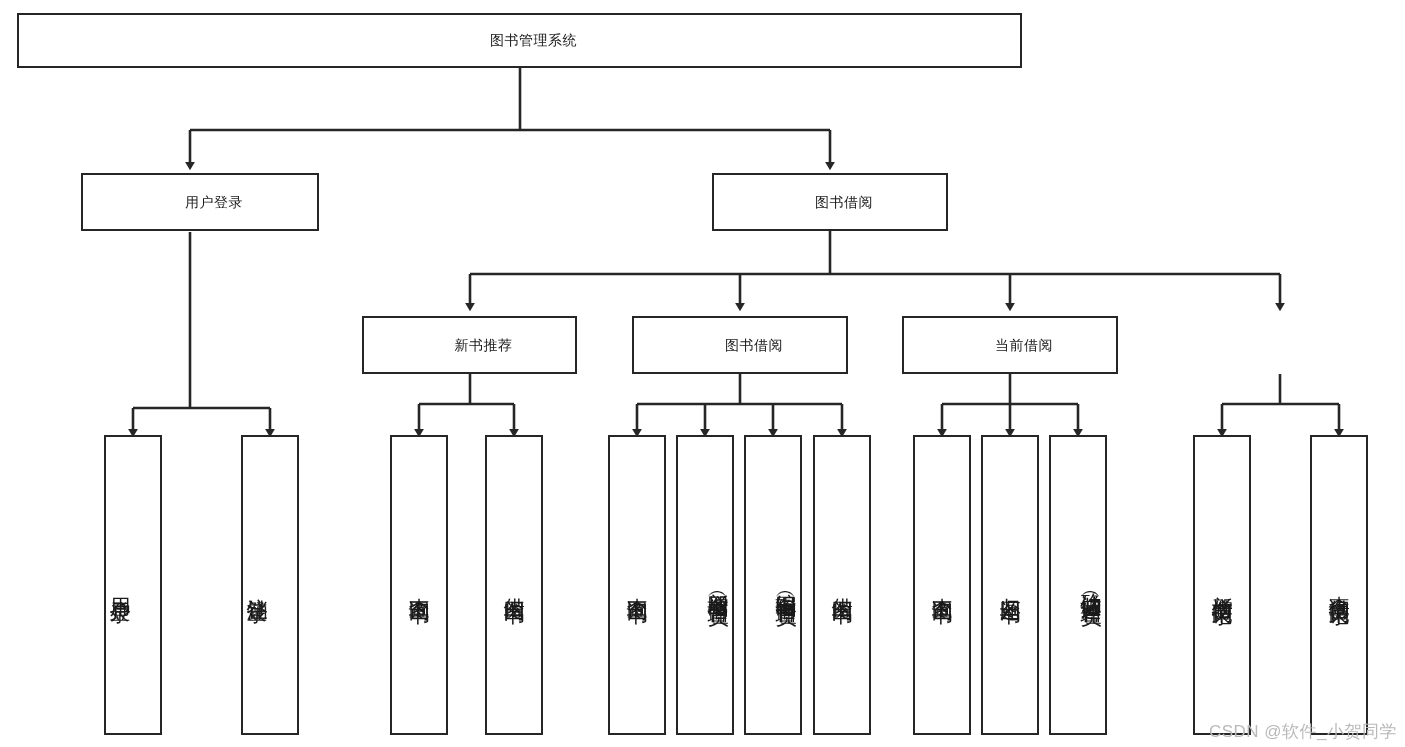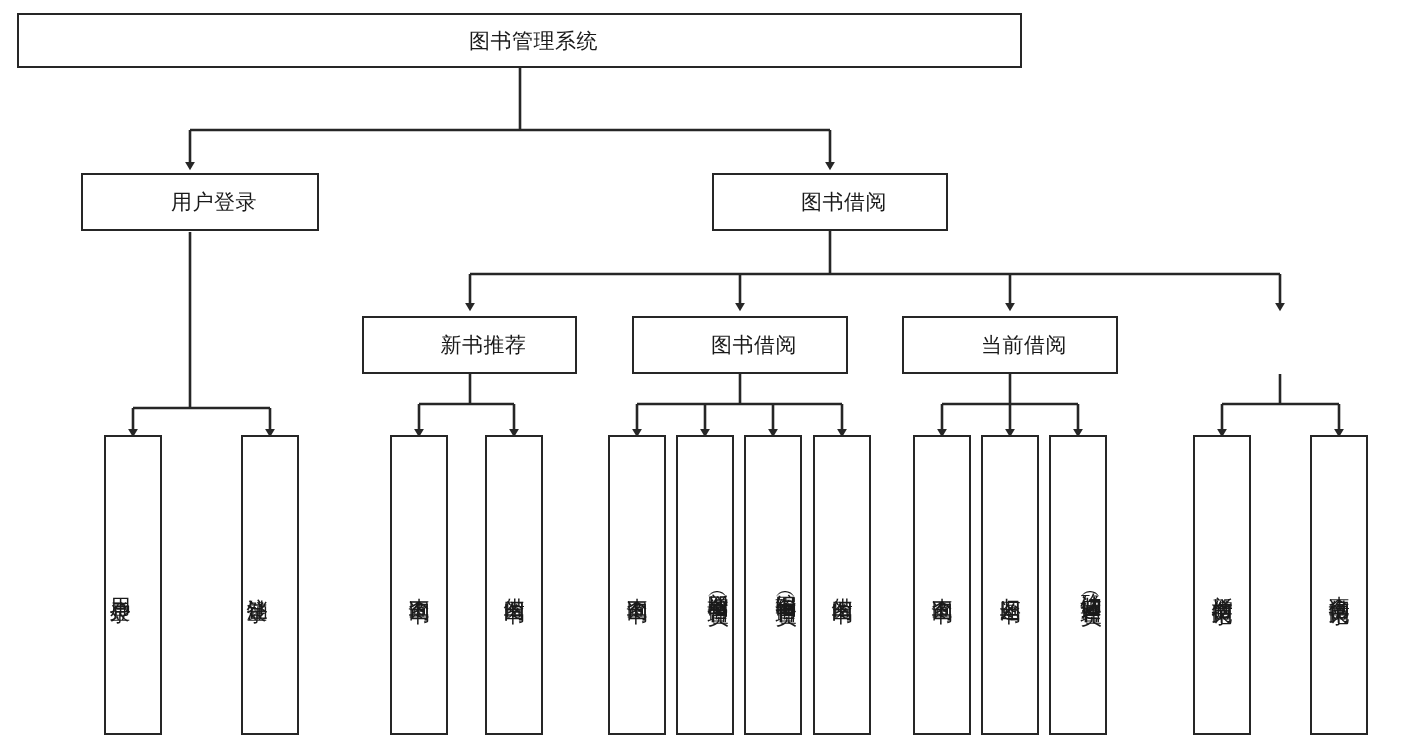--- a/index.html
+++ b/index.html
@@ -29,21 +29,21 @@
     position: absolute;
     box-sizing: border-box;
     background: #ffffff;
     border: 2px solid #262626;
     display: flex;
     align-items: center;
     justify-content: center;
     color: #1a1a1a;
   }
   .node.horiz {
-    font-size: 21px;
+    font-size: 14px;
     letter-spacing: 0.5px;
     line-height: 1.2;
     padding-left: 28px;
   }
   .node.vert {
     writing-mode: vertical-rl;
     text-orientation: upright;
     font-size: 21px;
     line-height: 1.35;
     letter-spacing: 2px;
@@ -190,14 +190,15 @@
     <span class="vlabel">确认归还（管理员）</span>
   </div>
 
   <div class="node vert align-center" style="left:1193px; top:435px; width:58px; height:300px;">
     <span class="vlabel">新增借阅记录</span>
   </div>
   <div class="node vert align-center" style="left:1310px; top:435px; width:58px; height:300px;">
     <span class="vlabel">查询借阅记录</span>
   </div>
 
+  <div id="watermark">CSDN @软件_小贺同学</div>
 
 </div>
 
 </body></html>

